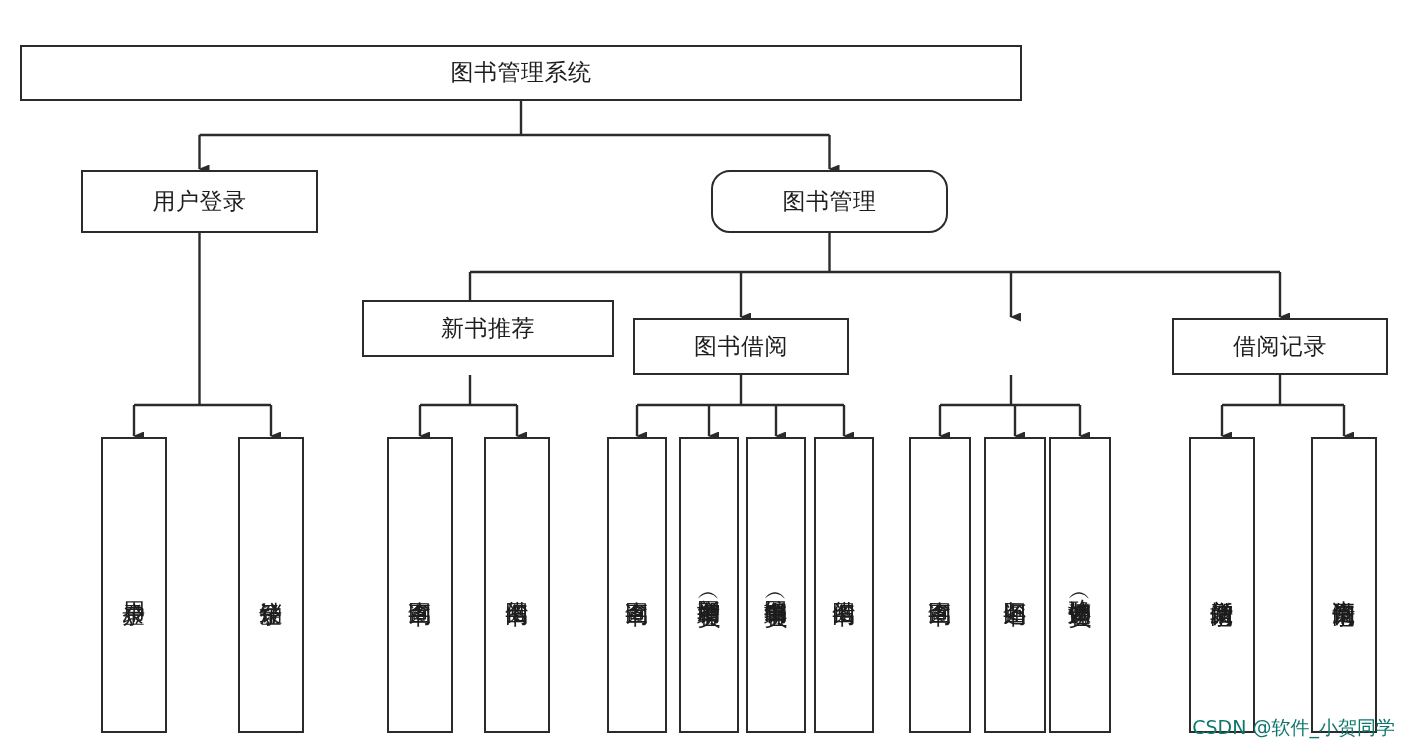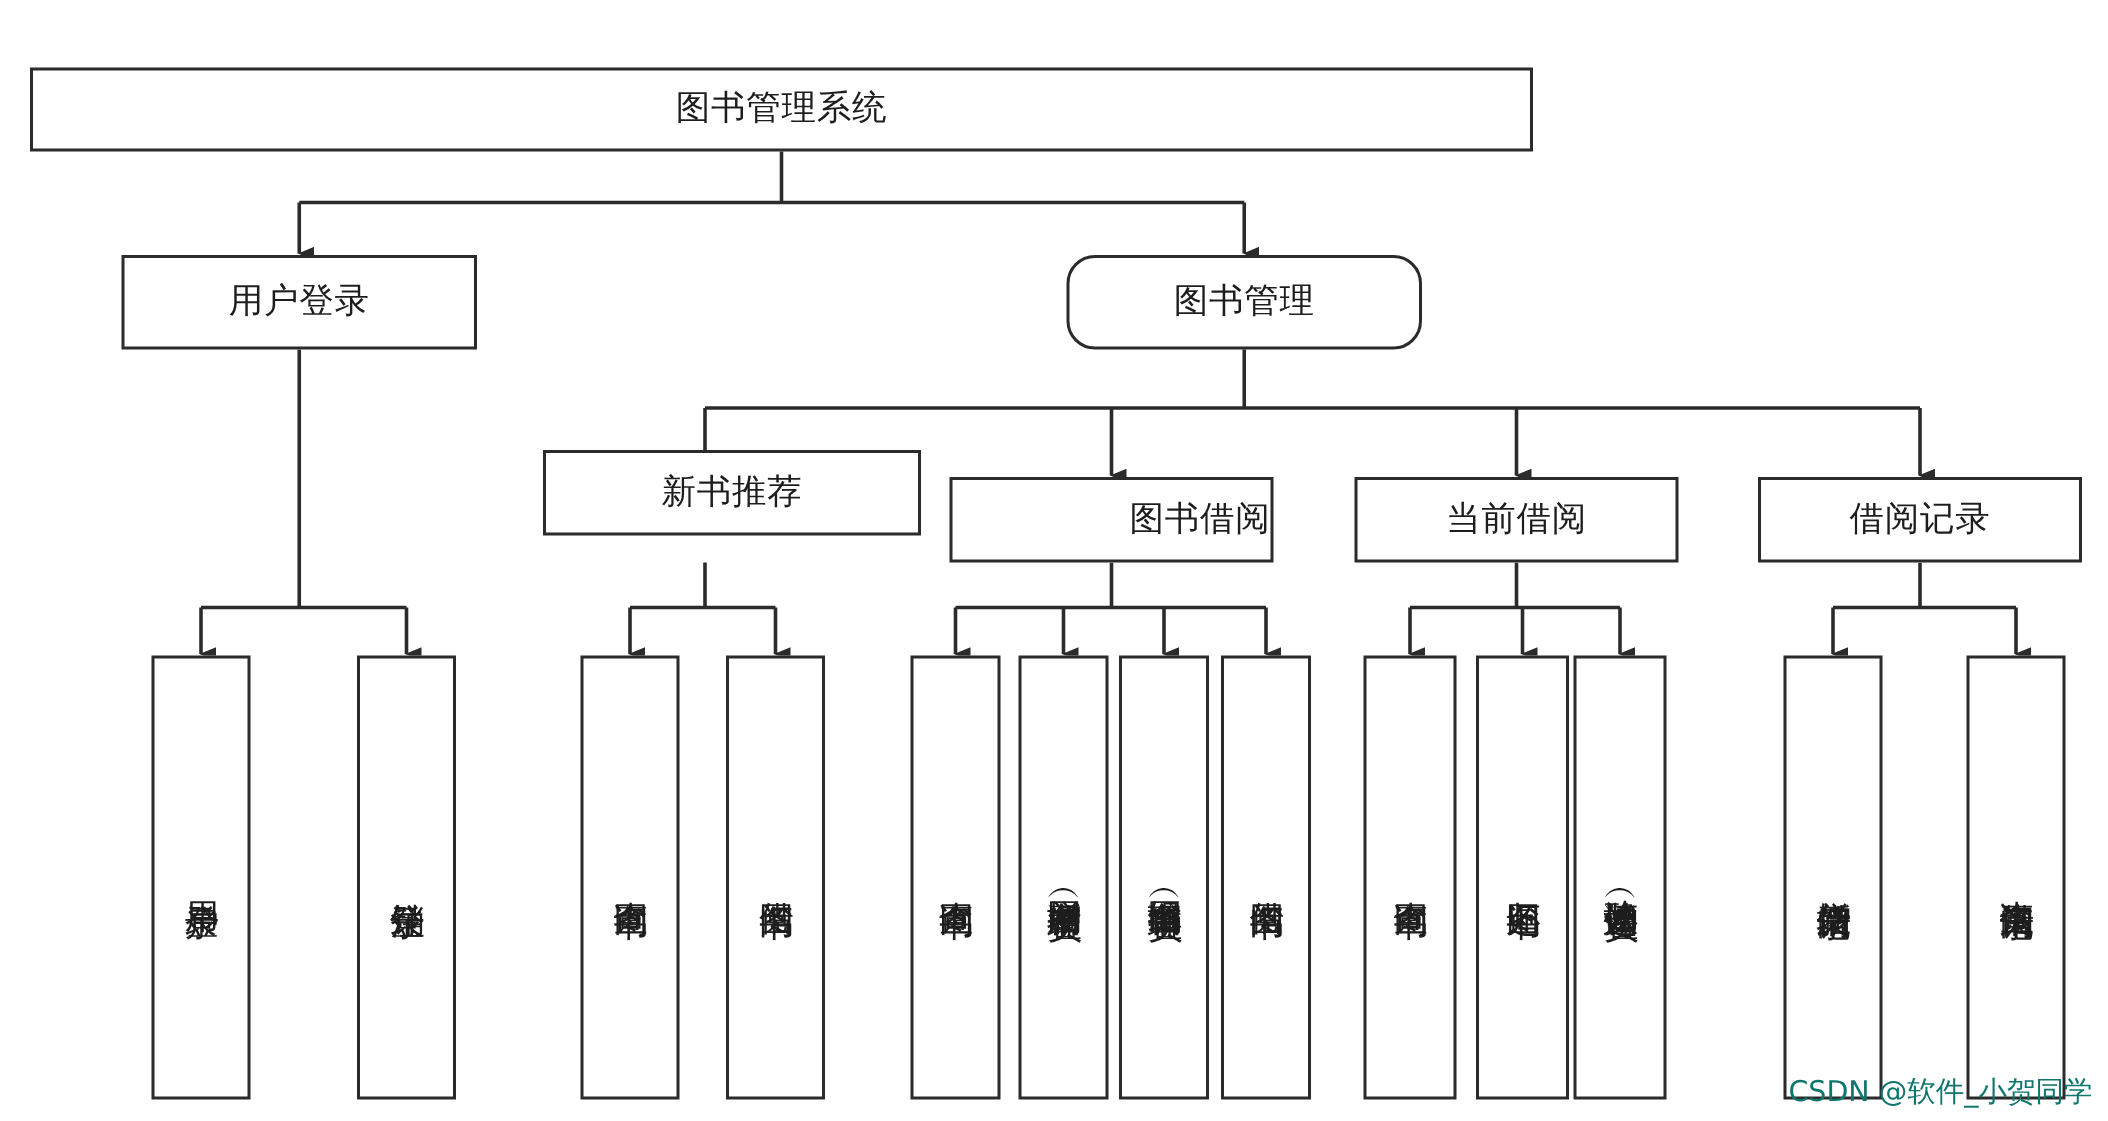--- a/index.html
+++ b/index.html
@@ -127,27 +127,24 @@
     </div>
 
   <div class="node horizontal" style="left: 711px; top: 170px; width: 237px; height: 63px; border-radius: 19px;">
       <span class="node-label">图书管理</span>
     </div>
 
   <div class="node horizontal" style="left: 362px; top: 300px; width: 252px; height: 57px;">
       <span class="node-label">新书推荐</span>
     </div>
 
-  <div class="node horizontal" style="left: 633px; top: 318px; width: 216px; height: 57px; justify-content: flex-end;">
+  <div class="node horizontal" style="left: 633px; top: 318px; width: 216px; height: 57px;">
       <span class="node-label">图书借阅</span>
     </div>
 
-  <div class="node horizontal" style="left: 903px; top: 318px; width: 216px; height: 57px;">
-      <span class="node-label">当前借阅</span>
-    </div>
 
   <div class="node horizontal" style="left: 1172px; top: 318px; width: 216px; height: 57px;">
       <span class="node-label">借阅记录</span>
     </div>
 
   <div class="node vertical" style="left: 101px; top: 437px; width: 66px; height: 296px;">
       <span class="node-label">用户登录</span>
     </div>
 
   <div class="node vertical" style="left: 238px; top: 437px; width: 66px; height: 296px;">

